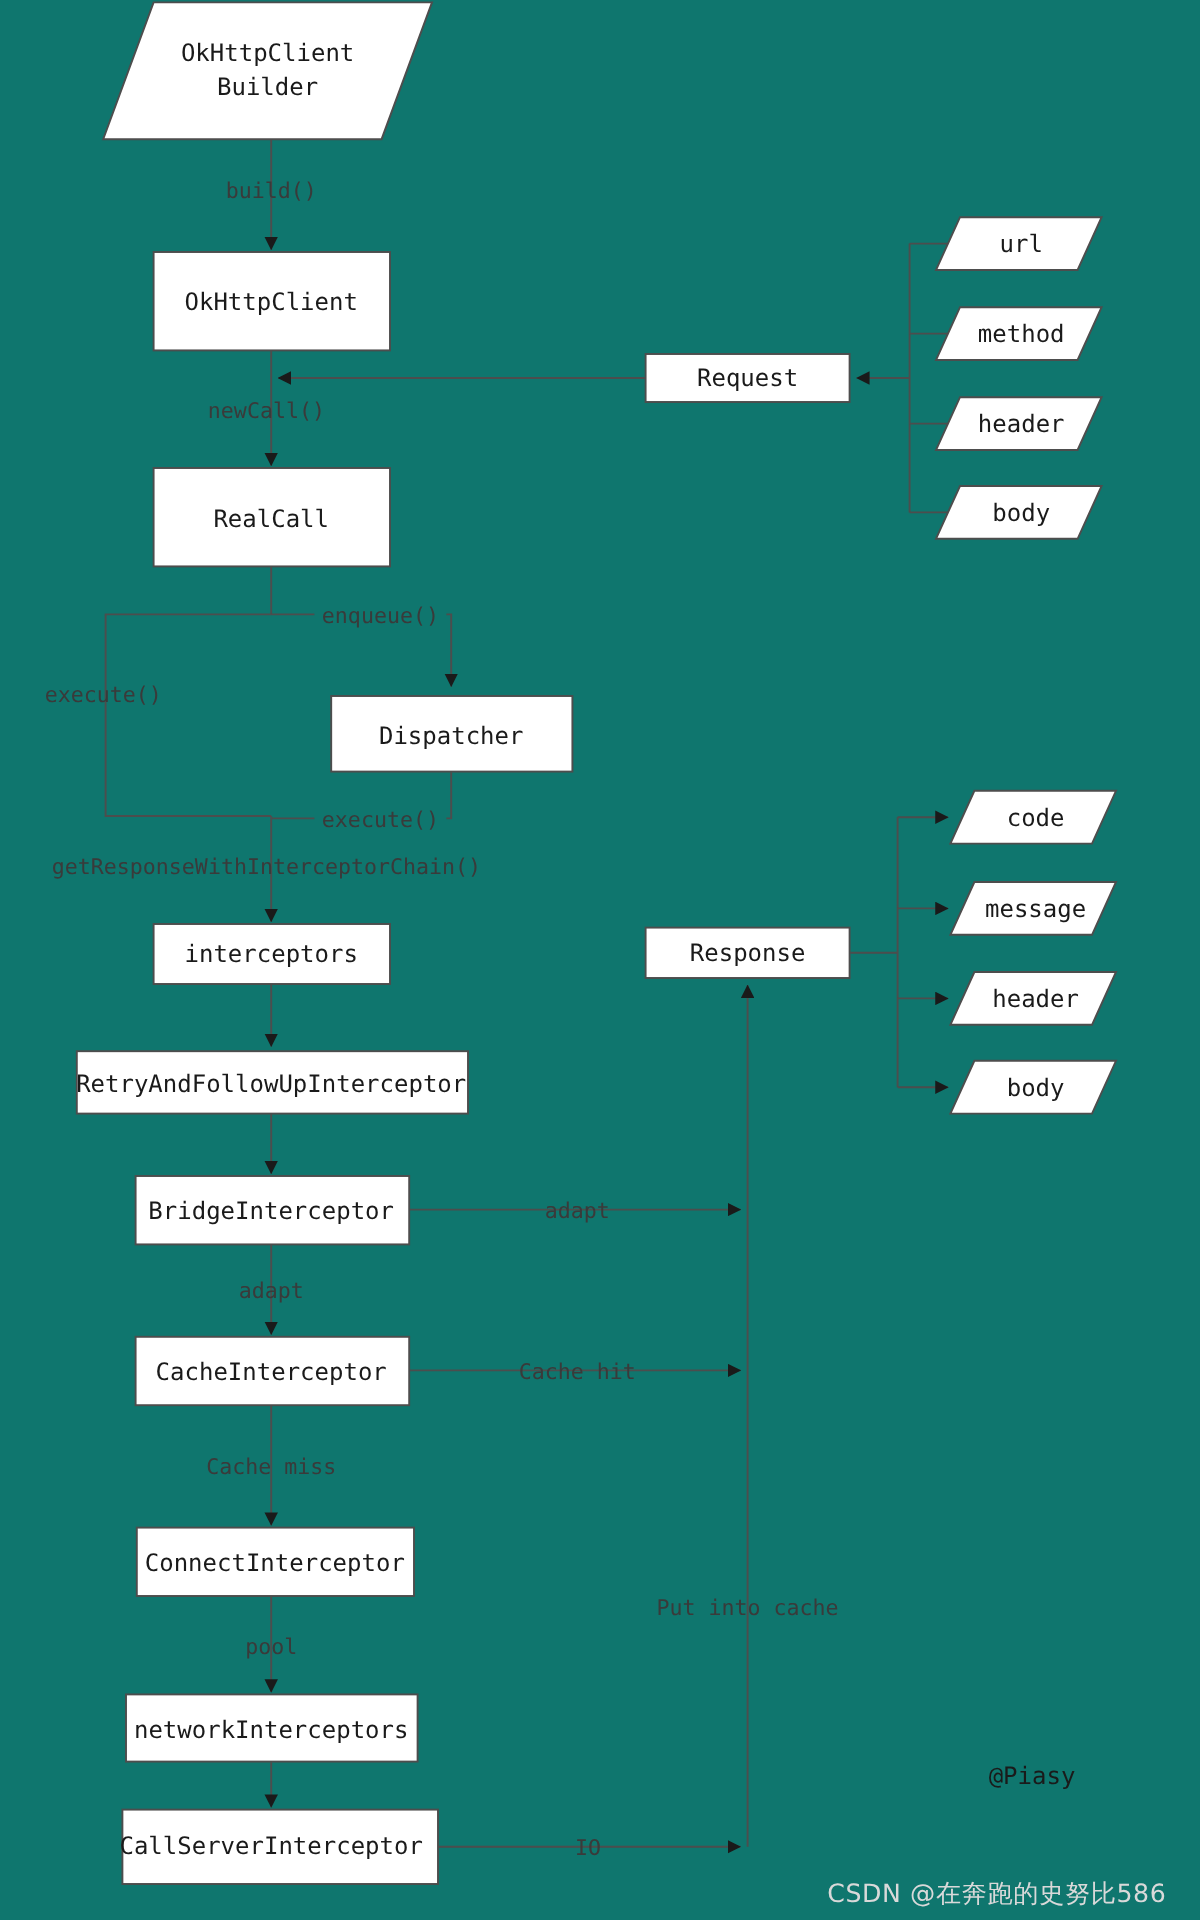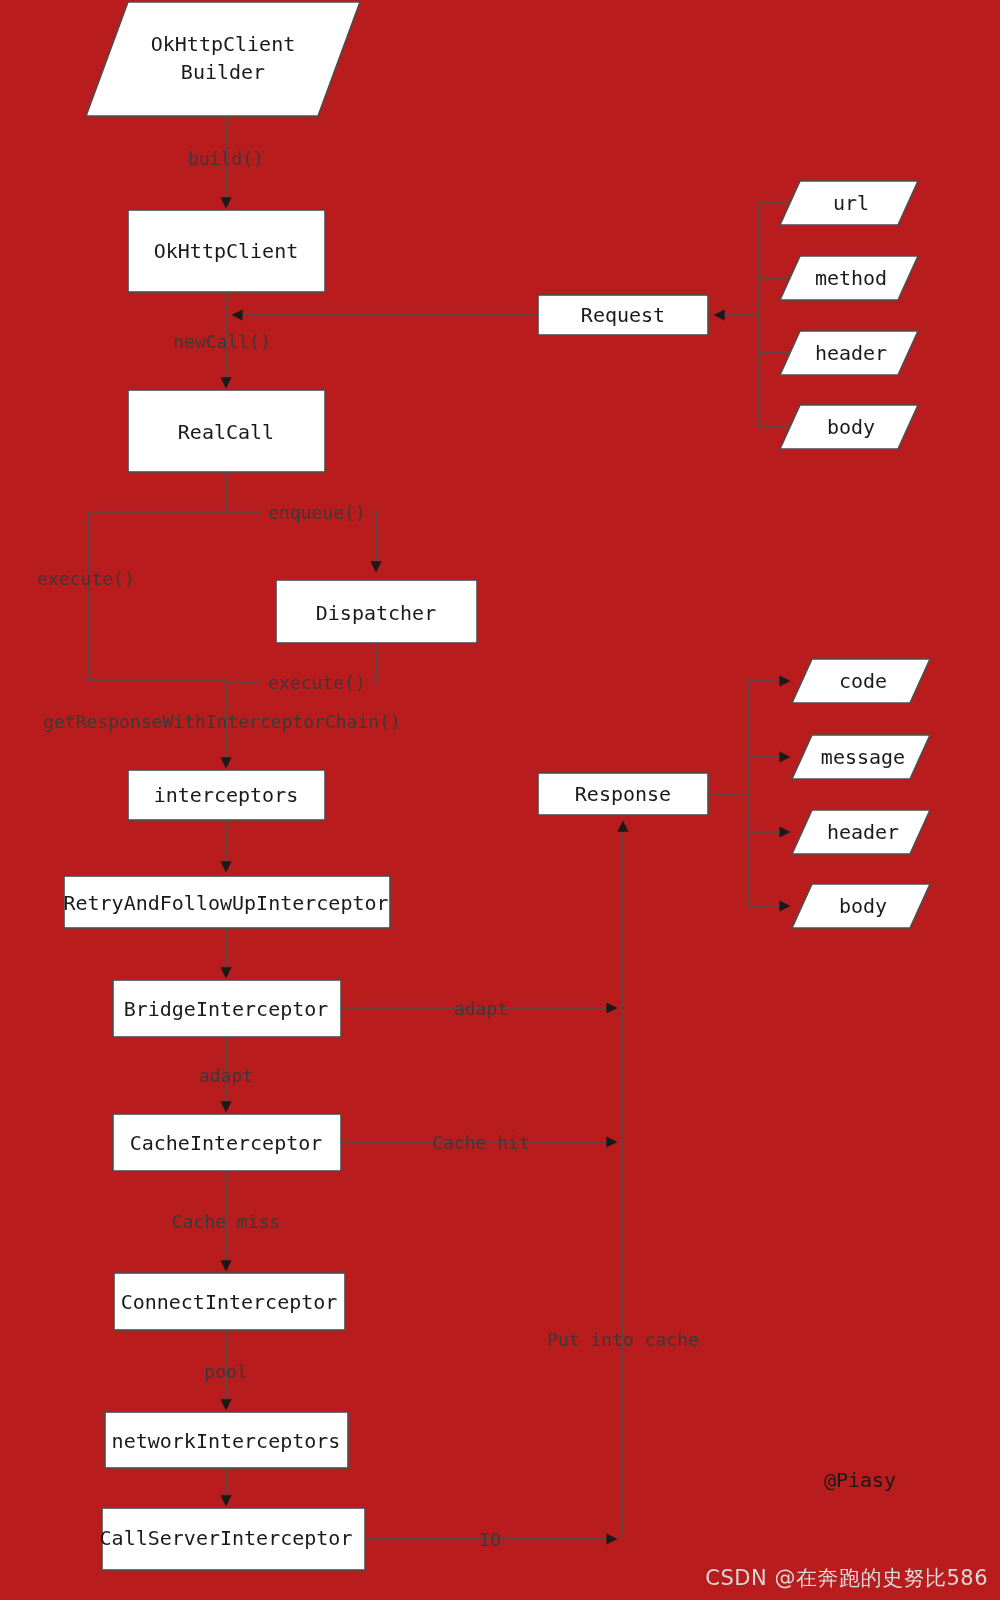--- a/index.html
+++ b/index.html
@@ -1,18 +1,18 @@
 <!DOCTYPE html>
 <html><head>
 <meta charset="utf-8">
 <style>
   html,body{margin:0;padding:0;background:#ffffff;}
   body{width:1000px;height:1600px;overflow:hidden;
        font-family:"DejaVu Sans Mono","Liberation Mono",monospace;}
-  #stage{position:relative;width:1000px;height:1600px;background:#b91c1c;}
+  #stage{position:relative;width:1000px;height:1600px;background:#0f766e;}
   #stage svg{position:absolute;top:0;left:0;}
   .wm{position:absolute;color:#d9d9d9;font-family:"DejaVu Sans","Liberation Sans",sans-serif;
       font-size:21px;letter-spacing:.5px;white-space:nowrap;}
 </style>
 </head>
 <body>
 
 <div id="stage">
 
   <svg width="1000" height="1600">
@@ -140,14 +140,14 @@
       <text x="481" y="1149" font-size="18" fill="#3a3a3a">Cache hit</text>
       <text x="226" y="1228" font-size="18" fill="#3a3a3a">Cache miss</text>
       <text x="226" y="1378" font-size="18" fill="#3a3a3a">pool</text>
       <text x="490" y="1546" font-size="18" fill="#3a3a3a">IO</text>
       <text x="623" y="1346" font-size="18" fill="#3a3a3a">Put into cache</text>
 
       <text x="860" y="1487" font-size="20">@Piasy</text>
     </g>
   </svg>
 
-  <div class="wm" style="right:12px;bottom:8px;">CSDN @在奔跑的史努比586</div>
+  <div class="wm" style="right:28px;bottom:8px;">CSDN @在奔跑的史努比586</div>
 </div>
 
 </body></html>

